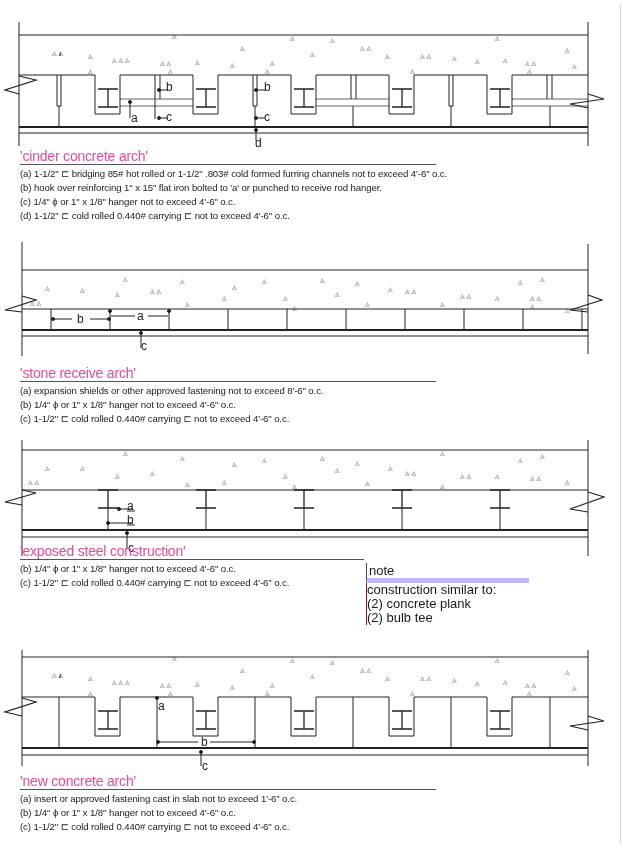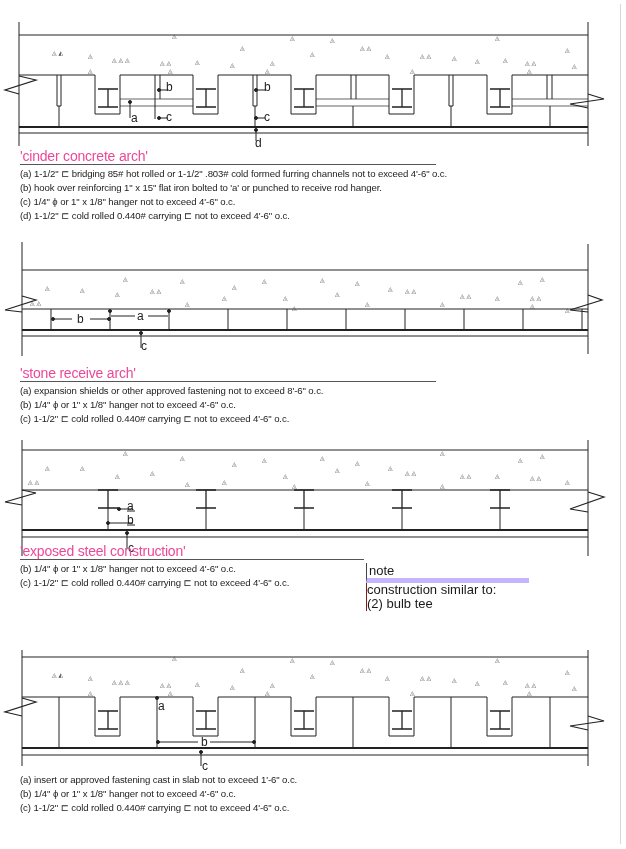--- a/index.html
+++ b/index.html
@@ -270,20 +270,21 @@
 
 <div class="block" style="top:543px">
   <div class="title" style="width:344px">'exposed steel construction'</div>
   <div class="item">(b) 1/4" ϕ or 1" x 1/8" hanger not to exceed 4'-6" o.c.</div>
   <div class="item">(c) 1-1/2" ⊏ cold rolled 0.440# carrying ⊏ not to exceed 4'-6" o.c.</div>
 </div>
 
 <div class="note">
   <div class="ntitle">note</div>
   <div class="nitem">construction similar to:</div>
+  <div class="nitem">(2) concrete plank</div>
   <div class="nitem">(2) bulb tee</div>
 </div>
 
 <div class="drawing" style="top:648px">
 <svg width="626" height="125" viewBox="0 648 626 125" stroke="#222" fill="none" stroke-width="1">
   <line x1="22" y1="650" x2="22" y2="766"></line>
       <line x1="588" y1="650" x2="588" y2="766"></line>
   <line x1="22" y1="657" x2="588" y2="657"></line>
   <path d="M22,697 L95,697 L95,736 L120,736 L120,697 L193,697 L193,736 L218,736 L218,697 L291,697 L291,736 L316,736 L316,697 L389,697 L389,736 L414,736 L414,697 L487,697 L487,736 L512,736 L512,697 L588,697"></path>
   <polyline points="22,698 36,702 5,712 22,716" stroke-width="1.2"></polyline>
@@ -342,16 +343,17 @@
         <text x="410" y="695">◬</text>
         <text x="527" y="695">◬</text>
     <text x="172" y="660">◬</text>
         <text x="330" y="664">◬</text>
         <text x="495" y="662">◬</text>
   </g>
 </svg>
 </div>
 
 <div class="block" style="top:773px">
+  <div class="title">'new concrete arch'</div>
   <div class="item">(a) insert or approved fastening cast in slab not to exceed 1'-6" o.c.</div>
   <div class="item">(b) 1/4" ϕ or 1" x 1/8" hanger not to exceed 4'-6" o.c.</div>
   <div class="item">(c) 1-1/2" ⊏ cold rolled 0.440# carrying ⊏ not to exceed 4'-6" o.c.</div>
 </div>
 
 </body></html>

